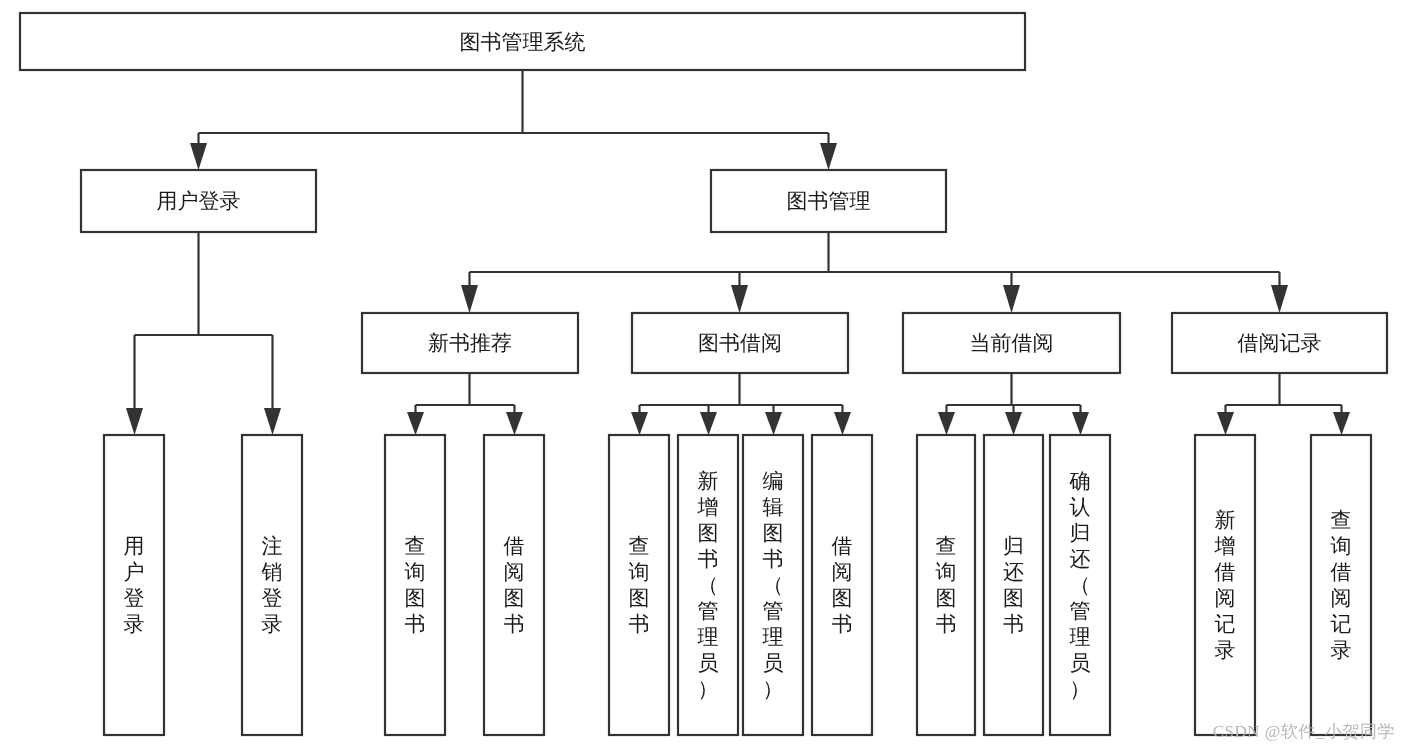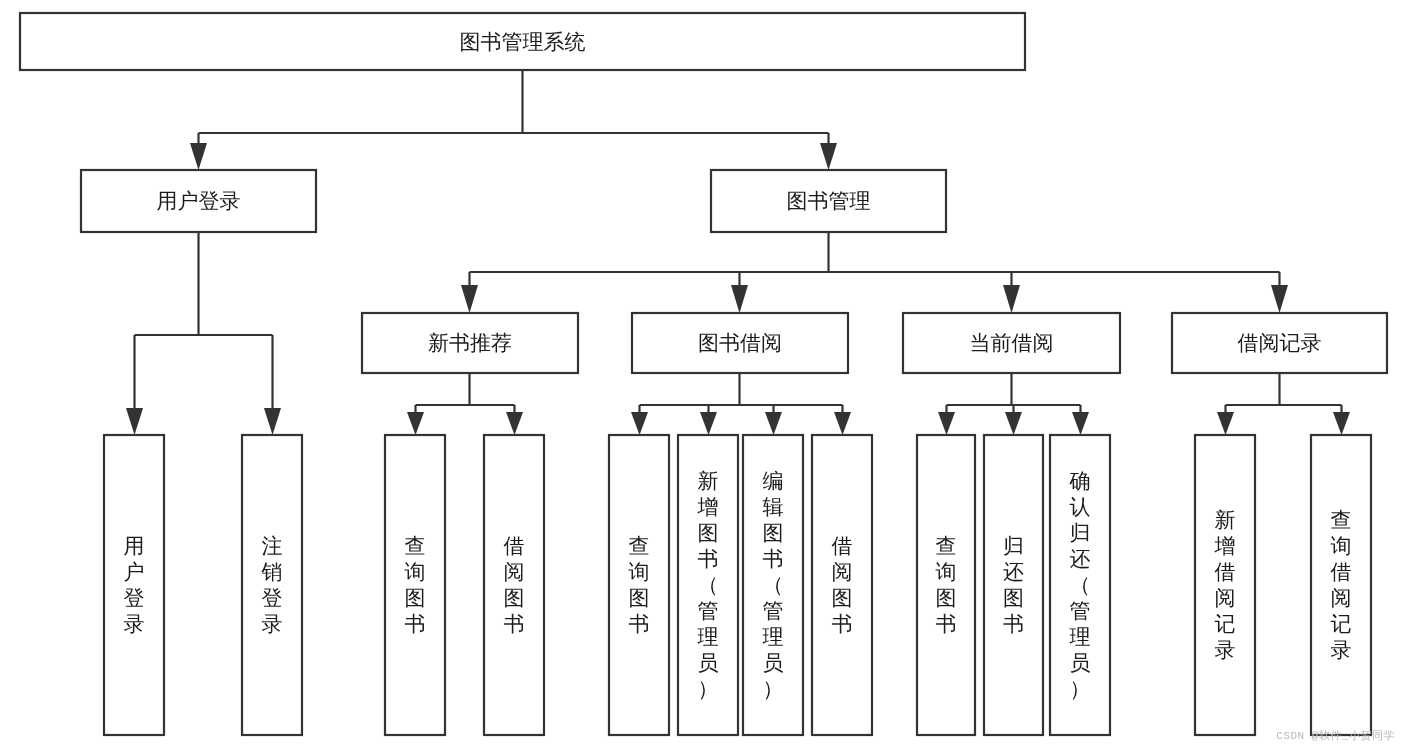--- a/index.html
+++ b/index.html
@@ -55,22 +55,22 @@
     fill: #1b1b1b;
     font-family: "DejaVu Sans", "Liberation Sans", sans-serif;
     font-size: 21px;
     text-anchor: middle;
   }
   .watermark {
     position: absolute;
     right: 10px;
     bottom: 4px;
     color: #b7b7b7;
-    font-size: 11px;
-    font-family: Liberation Mono, monospace;
+    font-size: 17px;
+    font-family: Liberation Serif, serif;
     letter-spacing: 0.5px;
     white-space: nowrap;
     pointer-events: none;
   }
 </style>
 </head>
 <body>
 
 <div id="diagram-root">
   <svg id="chart-svg" viewBox="0 0 1405 747" xmlns="http://www.w3.org/2000/svg">

